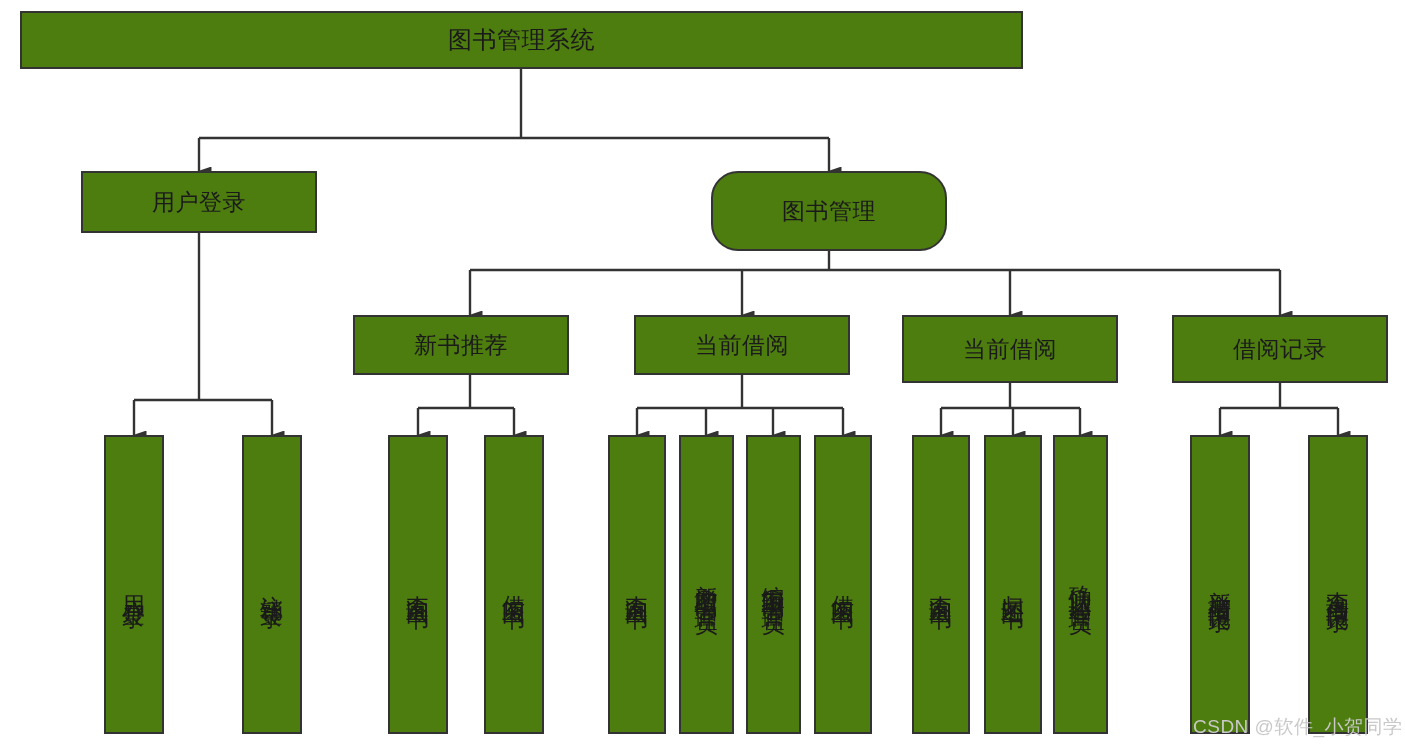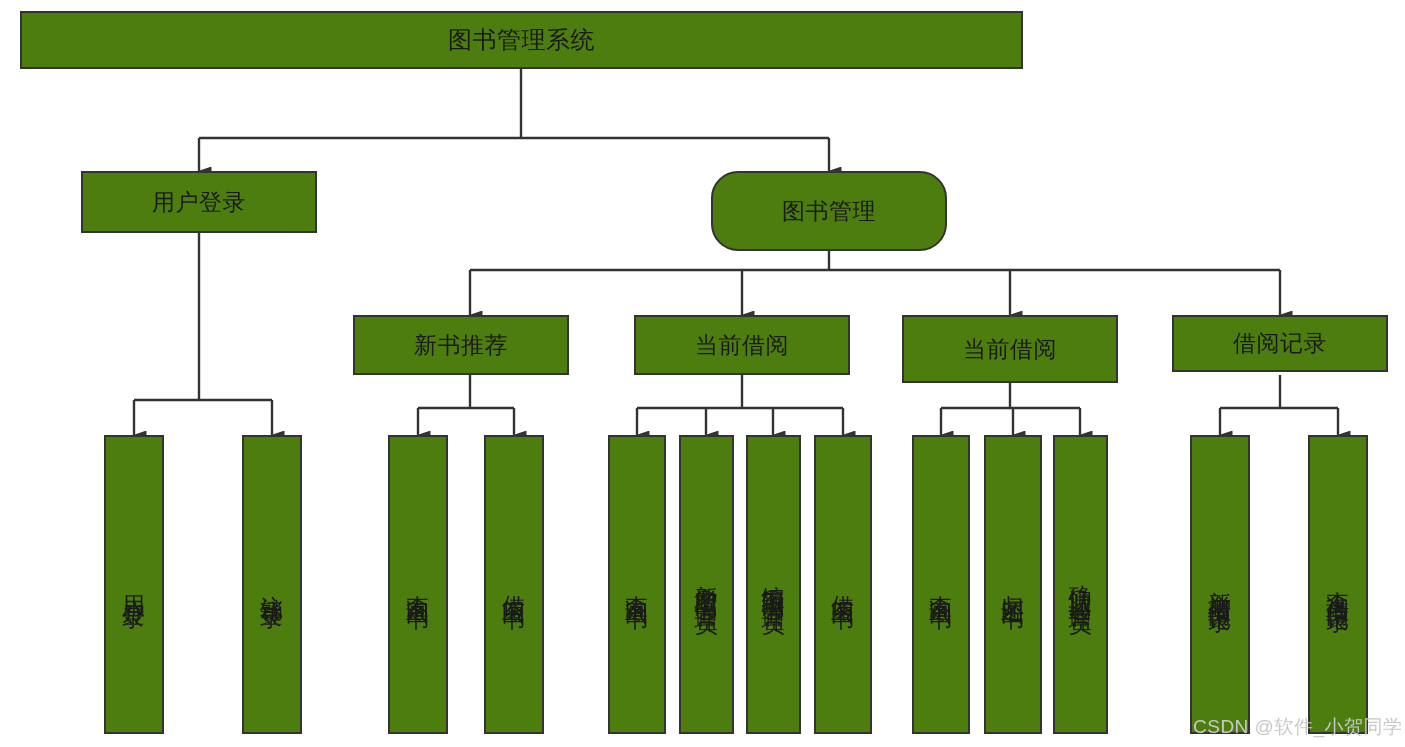--- a/index.html
+++ b/index.html
@@ -139,21 +139,21 @@
     </div>
 
     <div class="node horiz" style="left:634px; top:315px; width:216px; height:60px;">
       <span class="node-label">当前借阅</span>
     </div>
 
     <div class="node horiz" style="left:902px; top:315px; width:216px; height:68px;">
       <span class="node-label">当前借阅</span>
     </div>
 
-    <div class="node horiz" style="left:1172px; top:315px; width:216px; height:57px;">
+    <div class="node horiz" style="left:1172px; top:315px; width:216px; height:68px;">
       <span class="node-label">借阅记录</span>
     </div>
 
   <div class="node vert" style="left: 104px; top: 435px; width: 60px; height: 299px;">
         <span class="node-label">用户登录</span>
       </div>
       <div class="node vert" style="left: 242px; top: 435px; width: 60px; height: 299px;">
         <span class="node-label">注销登录</span>
       </div>
       <div class="node vert" style="left: 388px; top: 435px; width: 60px; height: 299px;">

